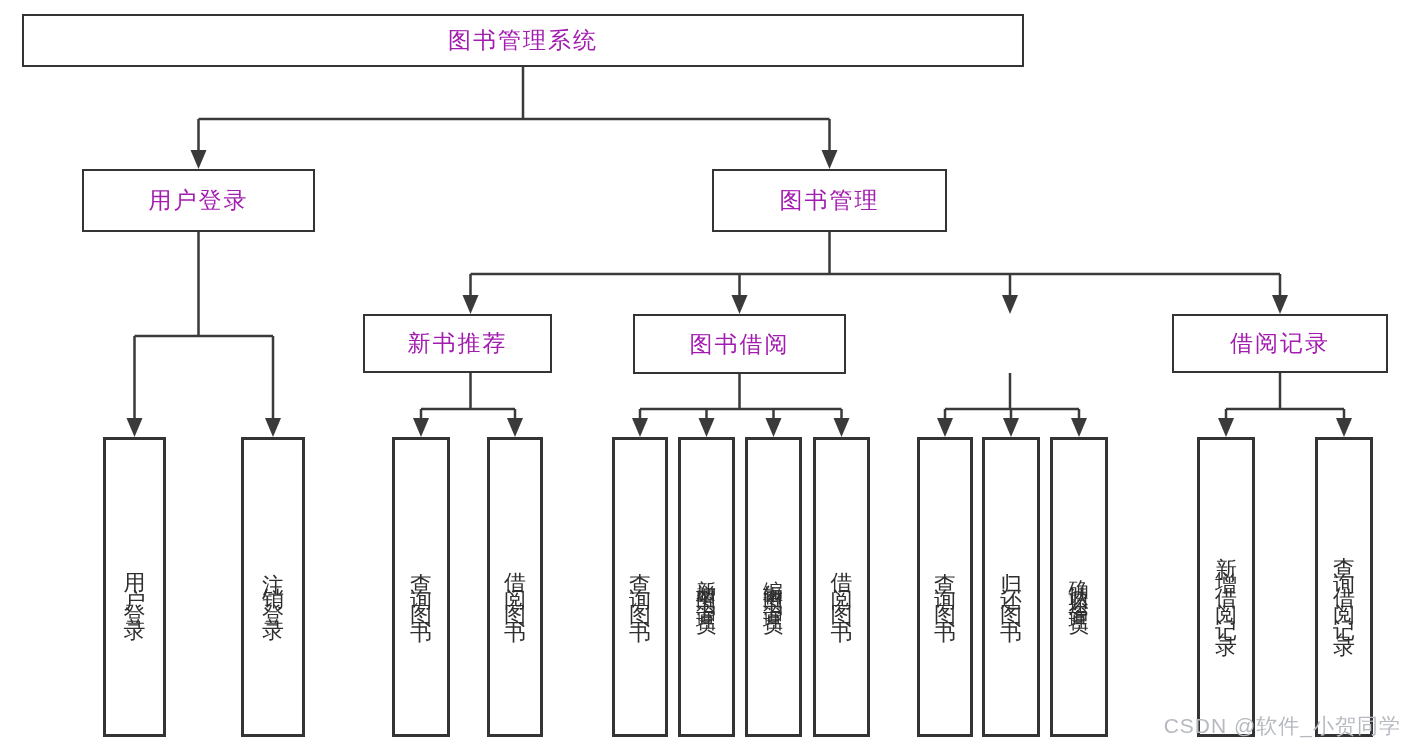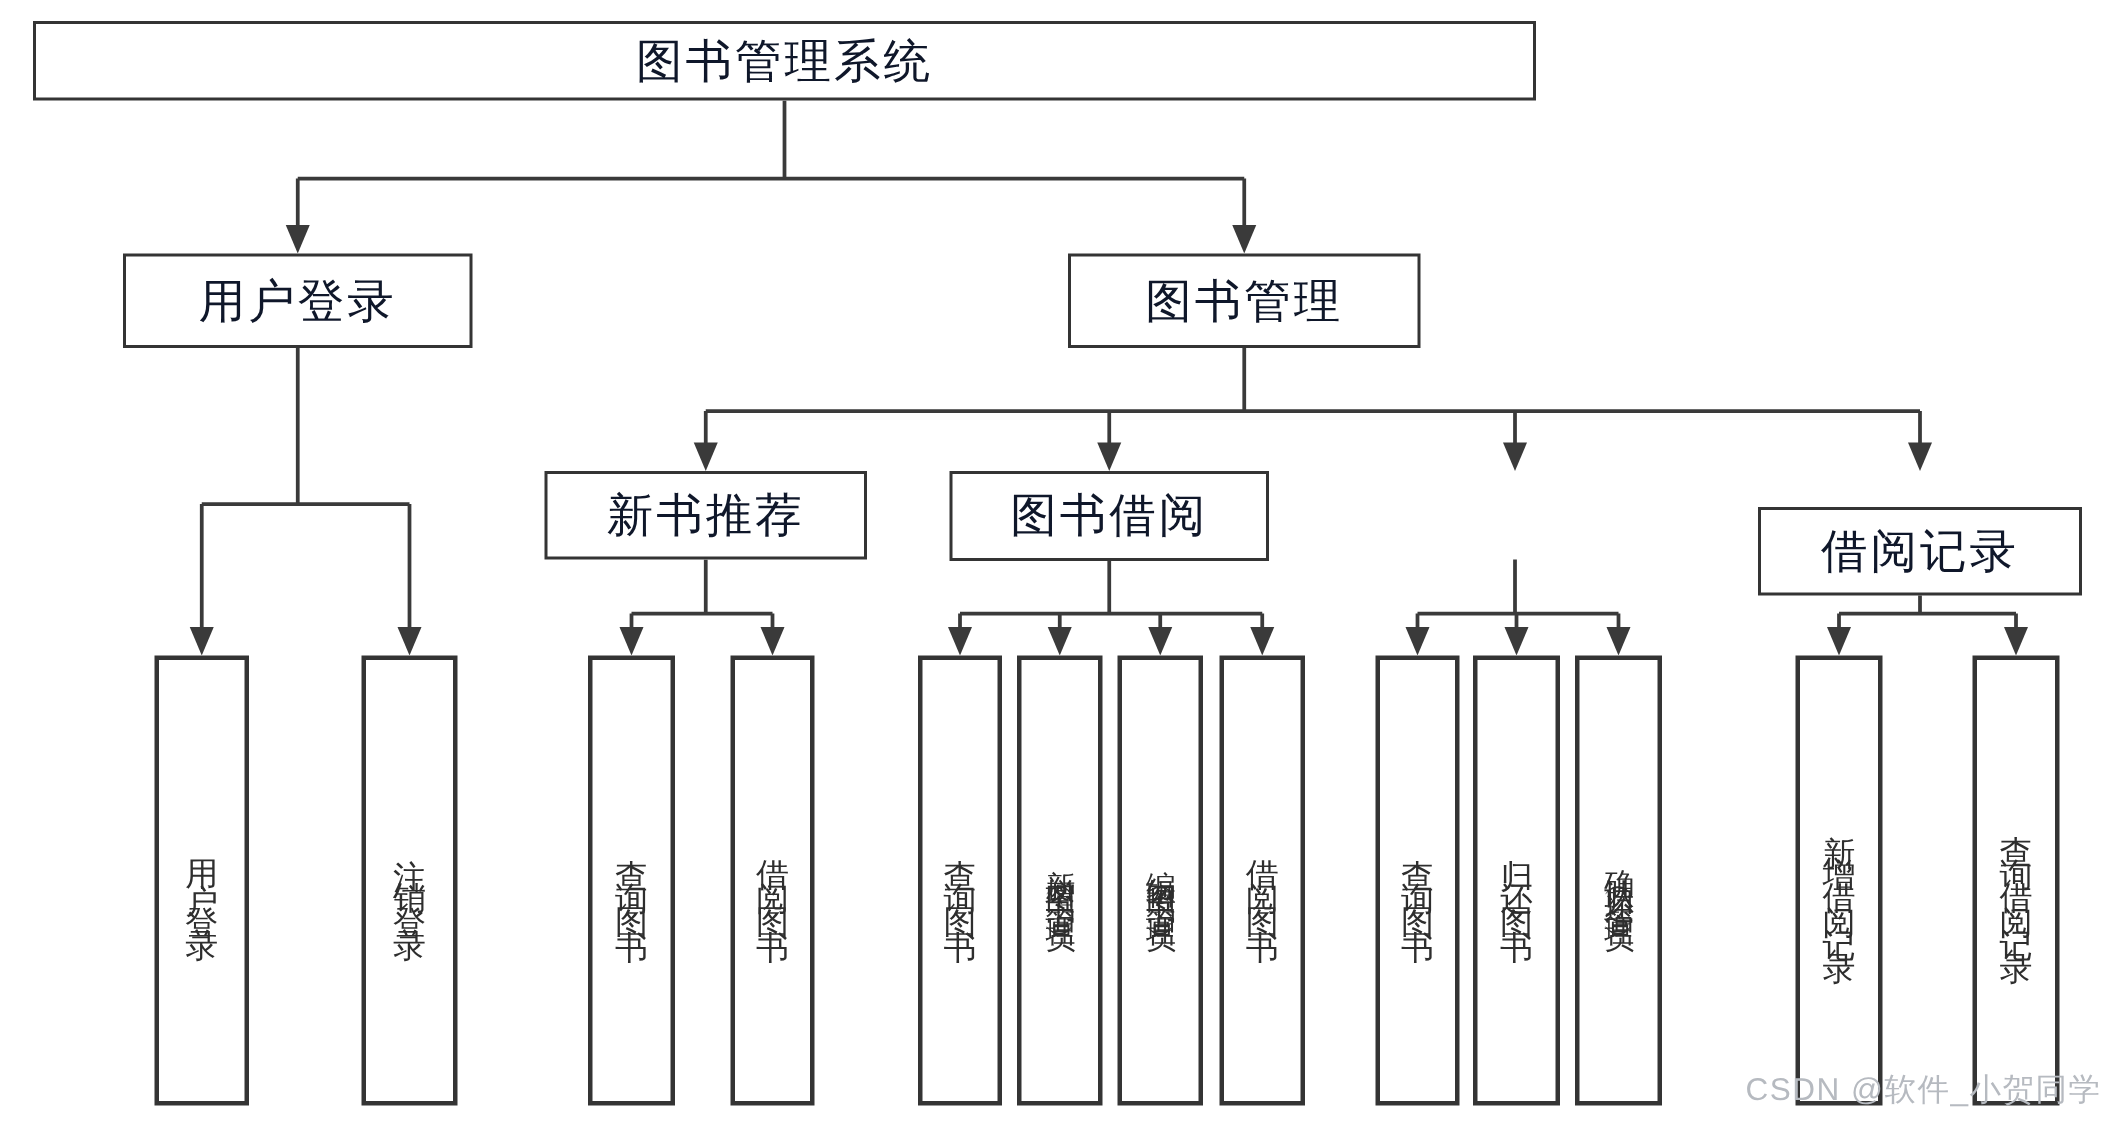--- a/index.html
+++ b/index.html
@@ -9,21 +9,21 @@
     background:#ffffff;
     font-family:"Liberation Sans","DejaVu Sans",sans-serif;
     overflow:hidden;
   }
   svg.wires{position:absolute;left:0;top:0;z-index:1;}
   .hbox{
     position:absolute;z-index:2;
     background:#ffffff;border:2px solid #343434;
     display:flex;align-items:center;justify-content:center;
     box-sizing:border-box;
-    font-size:31px;letter-spacing:2px;color:#0f172a;
+    font-size:23px;letter-spacing:2px;color:#a21caf;
     white-space:nowrap;
   }
   .leaf{
     position:absolute;z-index:2;top:437px;height:300px;
     background:#ffffff;border:3px solid #343434;
     display:flex;align-items:center;justify-content:center;
     box-sizing:border-box;
   }
   .leaf .vtext{
     writing-mode:vertical-lr;
@@ -92,23 +92,23 @@
       <polygon points="1218,418 1234,418 1226,437"></polygon>
       <polygon points="1336,418 1352,418 1344,437"></polygon>
     </g>
   </svg>
 
   <div class="hbox" style="left:22px;top:14px;width:1002px;height:53px;">图书管理系统</div>
 
   <div class="hbox" style="left:82px;top:169px;width:233px;height:63px;">用户登录</div>
   <div class="hbox" style="left:712px;top:169px;width:235px;height:63px;text-align:center;">图书管理</div>
 
-  <div class="hbox" style="left:363px;top:314px;width:215px;height:59px;">新书推荐</div>
+  <div class="hbox" style="left:363px;top:314px;width:189px;height:59px;">新书推荐</div>
   <div class="hbox" style="left:633px;top:314px;width:213px;height:60px;">图书借阅</div>
-  <div class="hbox" style="left:1172px;top:314px;width:216px;height:59px;margin-top:24px;">借阅记录</div>
+  <div class="hbox" style="left:1172px;top:314px;width:216px;height:59px;">借阅记录</div>
 
   <div class="leaf" style="left:103px;width:63px;">
     <span class="vtext">用户登录</span>
   </div>
   <div class="leaf" style="left:241px;width:64px;">
     <span class="vtext">注销登录</span>
   </div>
 
   <div class="leaf" style="left:392px;width:58px;">
     <span class="vtext">查询图书</span>

